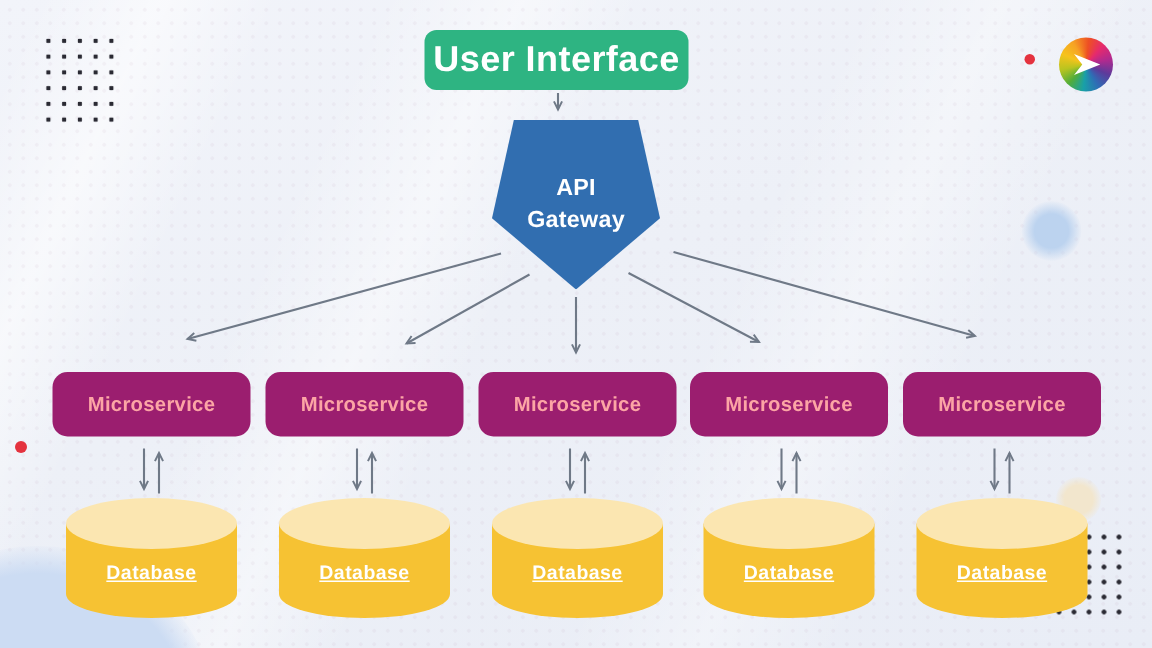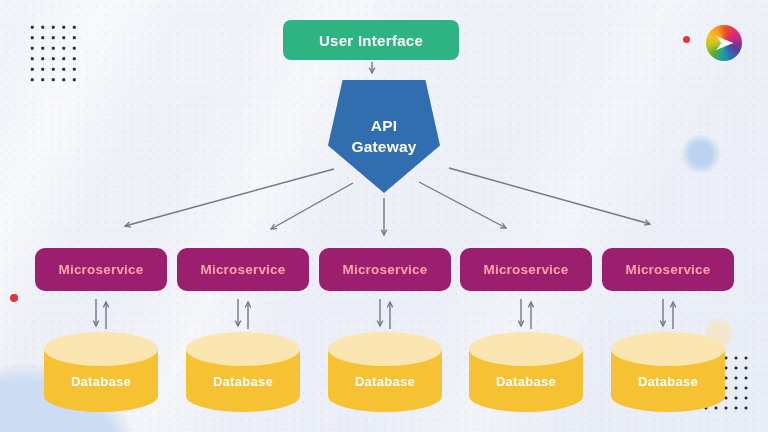--- a/index.html
+++ b/index.html
@@ -50,21 +50,21 @@
       #f6a224,#ee5023,#e62a6d,#b02a8f,#5d3a9b,#2f6cb5,#18a0a8,#52ad3a,#b9c41f,#f6c31c,#f6a224);
   }
   .brand-logo svg{position:absolute;inset:0;}
   
   .arrows{position:absolute;left:0;top:0;pointer-events:none;}
   
   .ui-box{
     position:absolute;left:283px;top:20px;width:176px;height:40px;border-radius:8px;
     background:#2eb482;display:flex;align-items:center;justify-content:center;
   }
-  .ui-box span{color:#fff;font-weight:700;font-size:15px;letter-spacing:.3px;}
+  .ui-box span{color:#fff;font-weight:700;font-size:24px;letter-spacing:.3px;}
   .pentagon{
     position:absolute;left:328px;top:80px;width:112px;height:113px;background:#316eb0;
     clip-path:polygon(13% 0,87% 0,100% 58%,50% 100%,0 58%);
     display:flex;align-items:center;justify-content:center;
   }
   .pentagon span{
     display:block;width:78px;text-align:center;
     color:#fff;font-weight:700;font-size:15.5px;line-height:1.35;letter-spacing:.2px;
   }
   .column{position:absolute;top:248px;width:132px;height:165px;}
@@ -77,21 +77,21 @@
   .cyl-body{
     position:absolute;left:0;top:17px;width:114px;height:63px;background:#f6c233;
     border-radius:0 0 50% 50% / 0 0 16px 16px;
   }
   .cyl-top{
     position:absolute;left:0;top:0;width:114px;height:34px;border-radius:50%;
     background:#fbe6b1;
   }
   .cyl-label{
     position:absolute;left:0;top:42px;width:114px;text-align:center;
-    color:#fff;font-weight:700;font-size:13px;letter-spacing:.3px;
+    color:#fff;font-weight:700;font-size:13px;letter-spacing:.3px;text-decoration:underline;
   }
 </style>
 </head>
 <body>
 
 <div class="stage">
 
   <div class="stripes"></div>
   <div class="dot-texture"></div>
   <div class="blob-bottom-left"></div>

